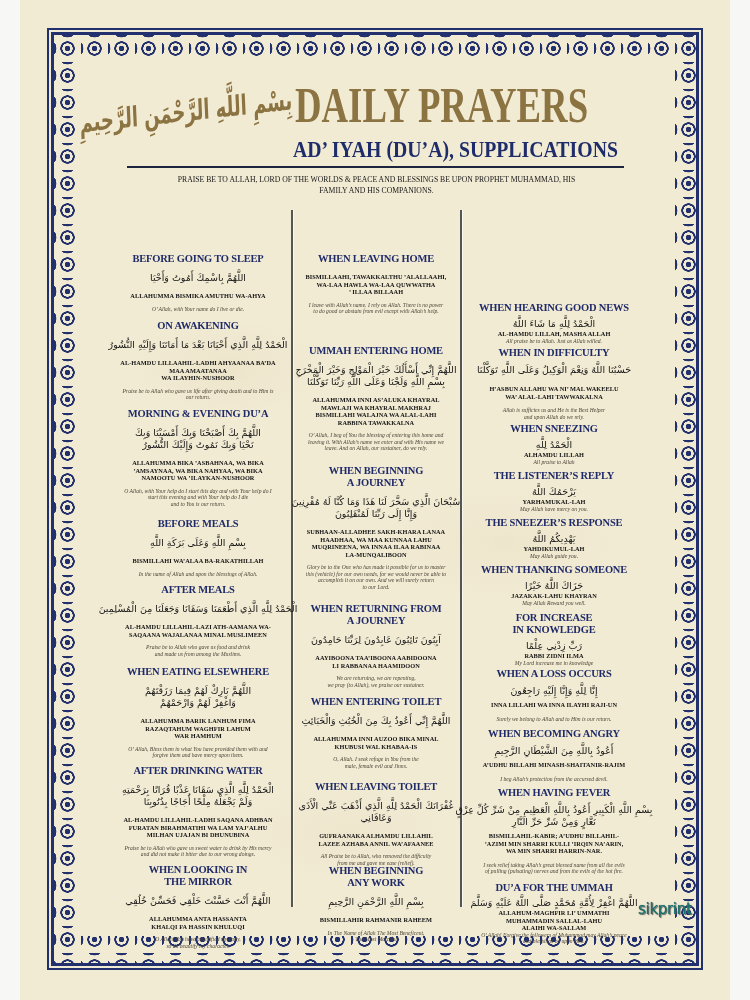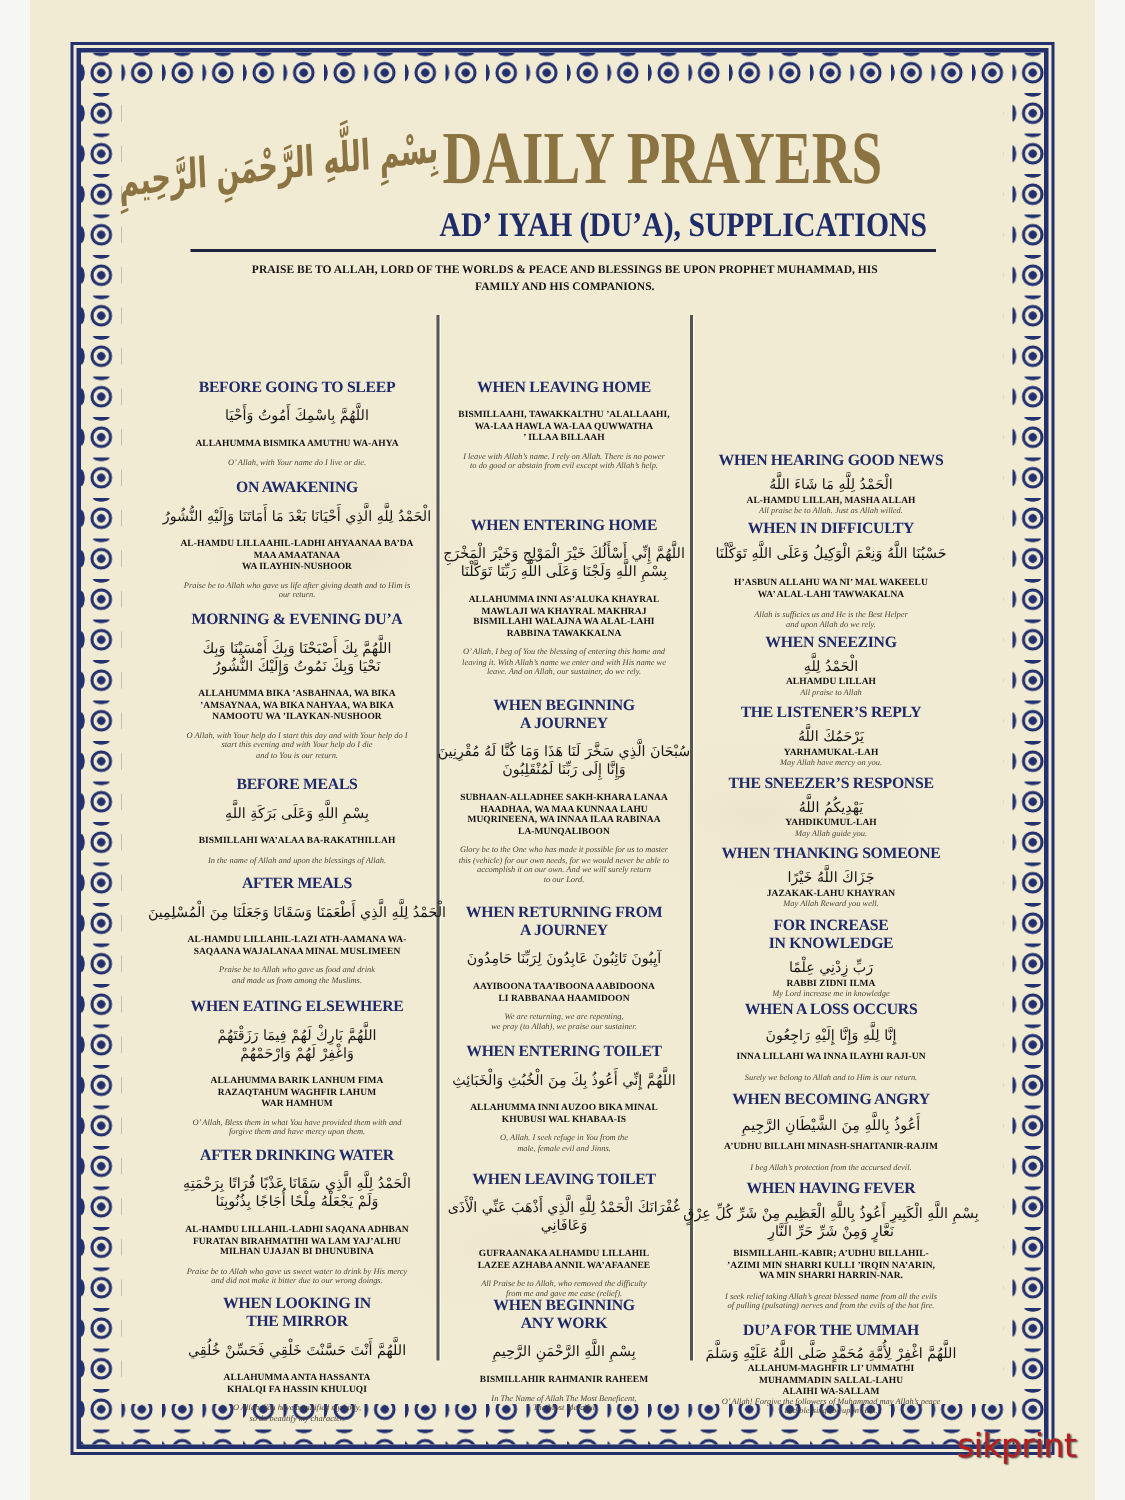--- a/index.html
+++ b/index.html
@@ -22,40 +22,40 @@
       radial-gradient(ellipse 150px 70px at 45% 88%,rgba(222,210,178,0.22),transparent 70%);}
 
   .basmala{position:absolute;left:118px;top:100px;width:175px;height:50px;text-align:center;color:#8c7442;
     font-family:"DejaVu Sans",sans-serif;font-weight:bold;font-size:18px;line-height:30px;direction:rtl;
     transform:scale(1,1.55) rotate(-4deg);transform-origin:50% 50%;white-space:nowrap;}
   .title{position:absolute;left:295px;top:80px;font-weight:bold;font-size:50px;line-height:50px;color:#8c7442;
     white-space:nowrap;transform:scaleX(0.735);transform-origin:0 0;}
   .subtitle{position:absolute;left:293px;top:138px;font-weight:bold;font-size:23px;line-height:23px;color:#1e2c6a;
     white-space:nowrap;transform:scaleX(0.86);transform-origin:0 0;}
   .header-rule{position:absolute;left:127px;top:166px;width:497px;height:2px;background:#1d2440;}
-  .praise{position:absolute;left:118px;top:174px;width:517px;text-align:center;font-weight:bold;font-size:7.7px;line-height:11px;color:#161616;white-space:pre;}
+  .praise{position:absolute;left:118px;top:174px;width:517px;text-align:center;font-weight:normal;font-size:7.7px;line-height:11px;color:#161616;white-space:pre;}
 
   .col-divider{position:absolute;top:210px;height:697px;width:2px;background:#555552;box-shadow:1px 0 0 rgba(255,255,255,0.6);}
   .col{position:absolute;top:0;height:1000px;}
   .entry{position:absolute;left:0;right:0;text-align:center;margin-top:41px;}
   .h{font-weight:bold;color:#1f2a68;font-size:10.5px;line-height:12px;letter-spacing:-0.2px;white-space:pre-line;}
   .ar{font-family:"DejaVu Sans",sans-serif;font-size:9.5px;line-height:12px;color:#161616;white-space:pre-line;
     text-align:center;margin:7px -12px 0 -12px;direction:rtl;}
   .tr{font-weight:bold;font-size:6.3px;line-height:7.5px;color:#121212;white-space:pre-line;margin-top:8px;letter-spacing:0.05px;}
   .tl{font-style:italic;font-size:5.6px;line-height:6.5px;color:#4a4234;white-space:pre-line;margin-top:6px;}
   .tight .ar{margin-top:4px;}
   .tight .tr{margin-top:0;}
   .tight .tl{margin-top:0;}
   .loose .ar{margin-top:5px;}
   .loose .tr{margin-top:4px;}
   .loose .tl{margin-top:7px;}
   .inline .ar{margin-top:3px;}
   .inline .line{line-height:8px;margin-top:0;}
   .inline .tr,.inline .tl{display:inline;margin:0;}
-  .watermark{position:absolute;left:638px;top:952px;font-family:"DejaVu Sans",sans-serif;font-size:22px;color:#b91c1c;
+  .watermark{position:absolute;left:638px;top:900px;font-family:"DejaVu Sans",sans-serif;font-size:15px;color:#0f766e;
     text-shadow:1px 1px 1px #5a5a5a,0 0 1px #777;letter-spacing:-0.3px;}
 </style>
 </head>
 <body>
 
 <div class="paper"></div>
 
 <div class="frame">
   <div class="frame-inner"></div>
 </div>
@@ -146,21 +146,21 @@
 <div class="col" style="left:295px;width:162px">
   <div class="entry" style="top:212px">
     <div class="h">WHEN LEAVING HOME</div>
     <div class="tr">BISMILLAAHI, TAWAKKALTHU ’ALALLAAHI,
 WA-LAA HAWLA WA-LAA QUWWATHA
 ’ ILLAA BILLAAH</div>
     <div class="tl">I leave with Allah’s name. I rely on Allah. There is no power
 to do good or abstain from evil except with Allah’s help.</div>
   </div>
   <div class="entry" style="top:304px">
-    <div class="h">WHEN ENTERING HOME</div>
+    <div class="h">UMMAH ENTERING HOME</div>
     <div class="ar" lang="ar">اللَّهُمَّ إِنِّي أَسْأَلُكَ خَيْرَ الْمَوْلِجِ وَخَيْرَ الْمَخْرَجِ
 بِسْمِ اللَّهِ وَلَجْنَا وَعَلَى اللَّهِ رَبِّنَا تَوَكَّلْنَا</div>
     <div class="tr">ALLAHUMMA INNI AS’ALUKA KHAYRAL
 MAWLAJI WA KHAYRAL MAKHRAJ
 BISMILLAHI WALAJNA WA ALAL-LAHI
 RABBINA TAWAKKALNA</div>
     <div class="tl">O’ Allah, I beg of  You the blessing of  entering this home and
 leaving it. With Allah’s name we enter and with His name we
 leave. And on Allah, our sustainer, do we rely.</div>
   </div>

